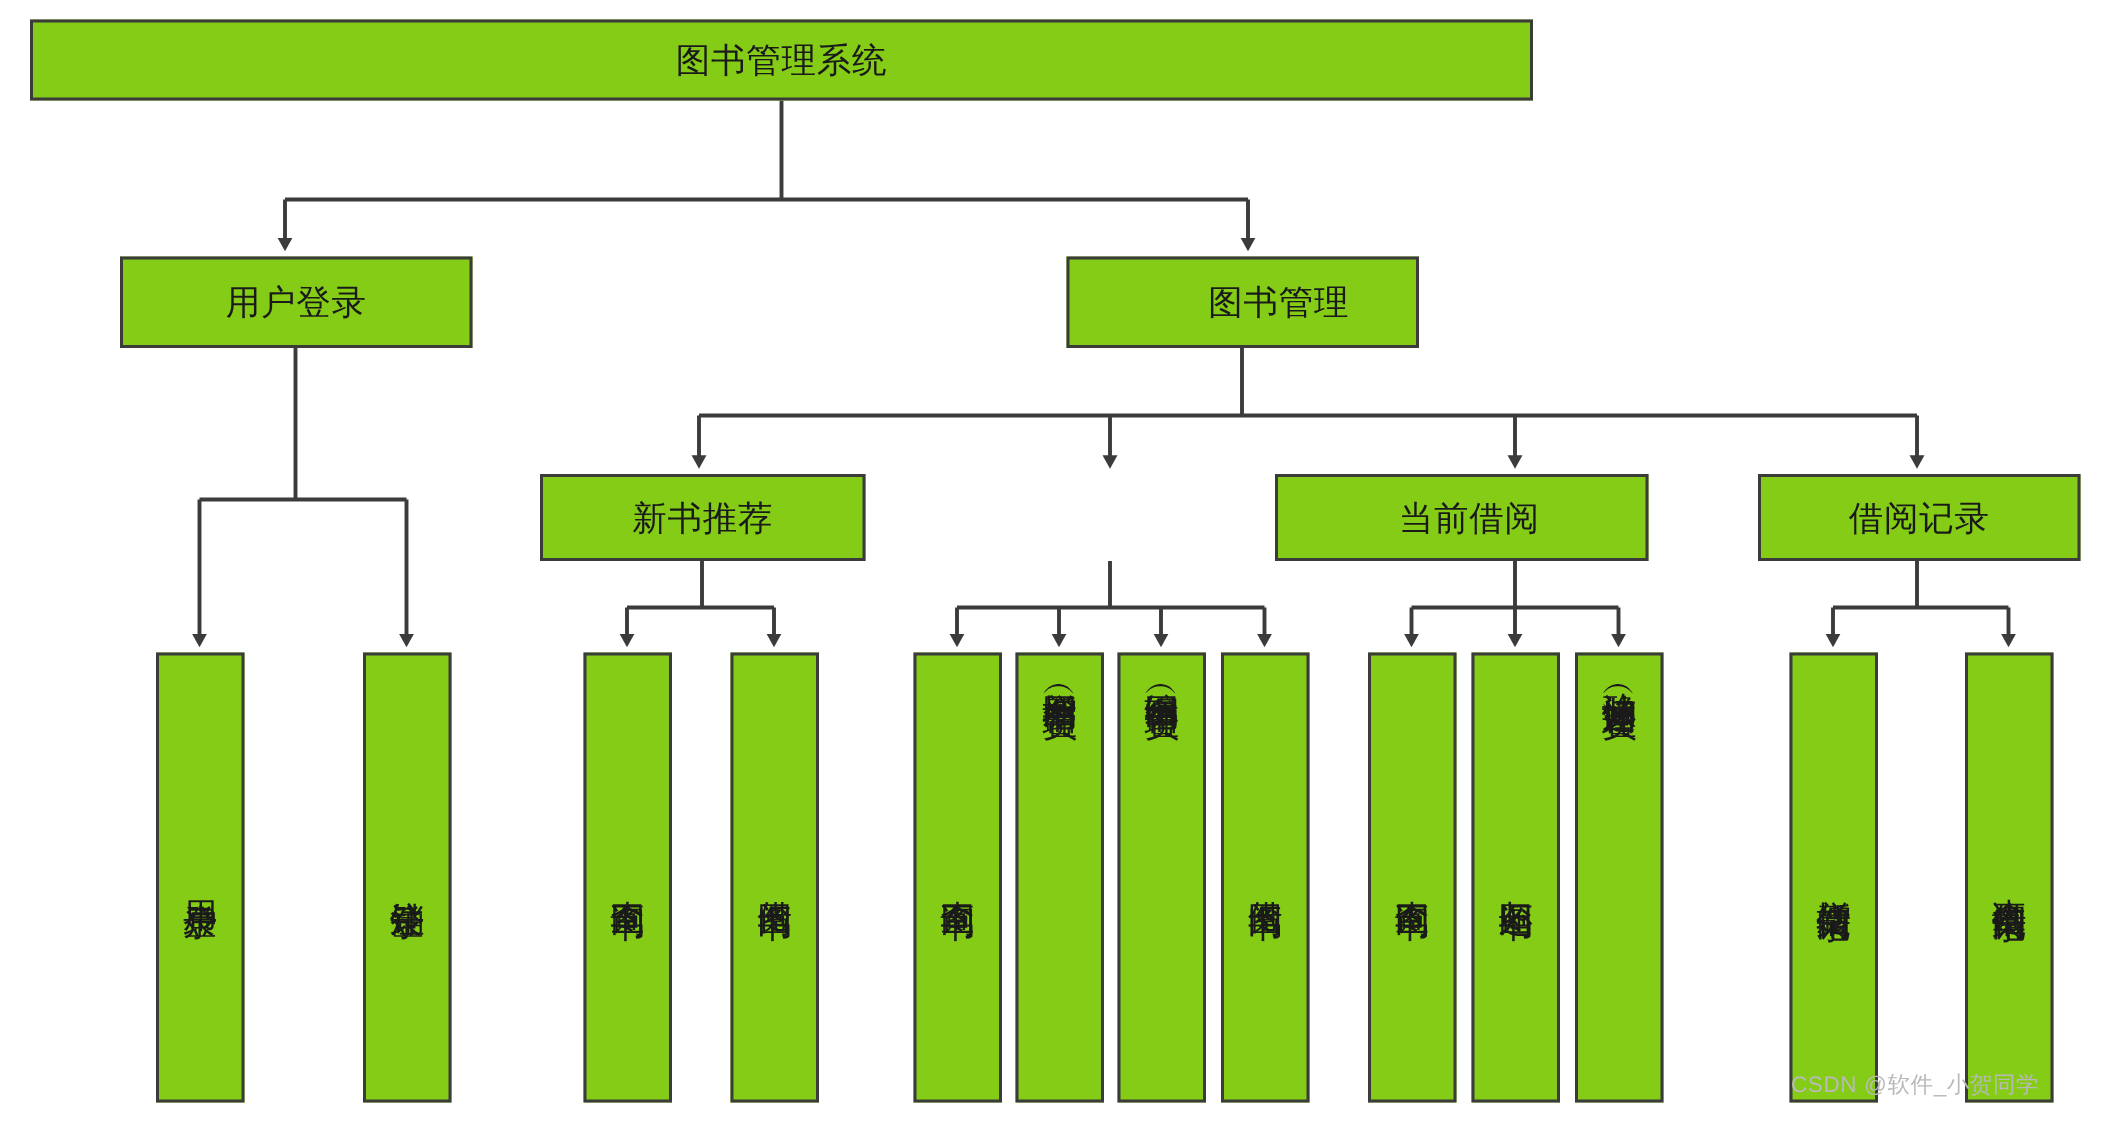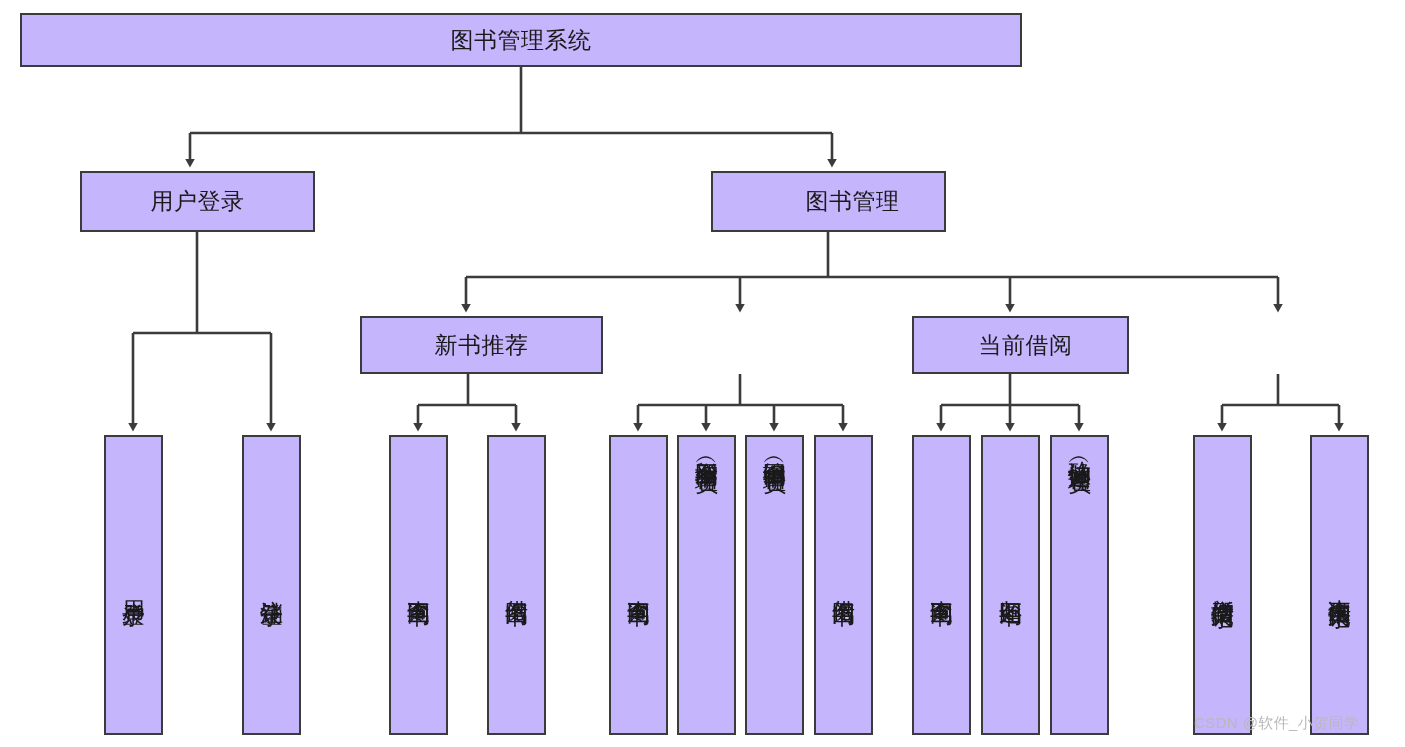--- a/index.html
+++ b/index.html
@@ -22,21 +22,21 @@
     position: absolute;
     left: 0;
     top: 0;
     width: 1405px;
     height: 747px;
     pointer-events: none;
   }
   .node {
     position: absolute;
     box-sizing: border-box;
-    background: #c4b5fd;
+    background: #84cc16;
     border: 2.5px solid #3b3b3b;
     display: flex;
     align-items: center;
     justify-content: center;
     color: #1a1a1a;
   }
   .node .lbl {
     display: block;
     text-align: center;
     line-height: 1.06;
@@ -131,29 +131,32 @@
   </div>
 
   <div class="node horizontal" style="left:80px; top:171px; width:235px; height:61px;">
     <span class="lbl">用户登录</span>
   </div>
 
   <div class="node horizontal" style="left:711px; top:171px; width:235px; height:61px;padding-left:48px;">
     <span class="lbl">图书管理</span>
   </div>
 
-  <div class="node horizontal" style="left:360px; top:316px; width:243px; height:58px;">
+  <div class="node horizontal" style="left:360px; top:316px; width:217px; height:58px;">
     <span class="lbl">新书推荐</span>
   </div>
 
 
-  <div class="node horizontal" style="left:912px; top:316px; width:217px; height:58px;padding-left:10px;">
+  <div class="node horizontal" style="left:850px; top:316px; width:249px; height:58px;padding-left:10px;">
     <span class="lbl">当前借阅</span>
   </div>
 
+  <div class="node horizontal" style="left:1172px; top:316px; width:215px; height:58px;">
+    <span class="lbl">借阅记录</span>
+  </div>
 
   <div class="node vertical" style="left:104px; top:435px; width:59px; height:300px;">
     <span class="lbl">用户登录</span>
   </div>
 
   <div class="node vertical" style="left:242px; top:435px; width:59px; height:300px;">
     <span class="lbl">注销登录</span>
   </div>
 
   <div class="node vertical" style="left:389px; top:435px; width:59px; height:300px;">

